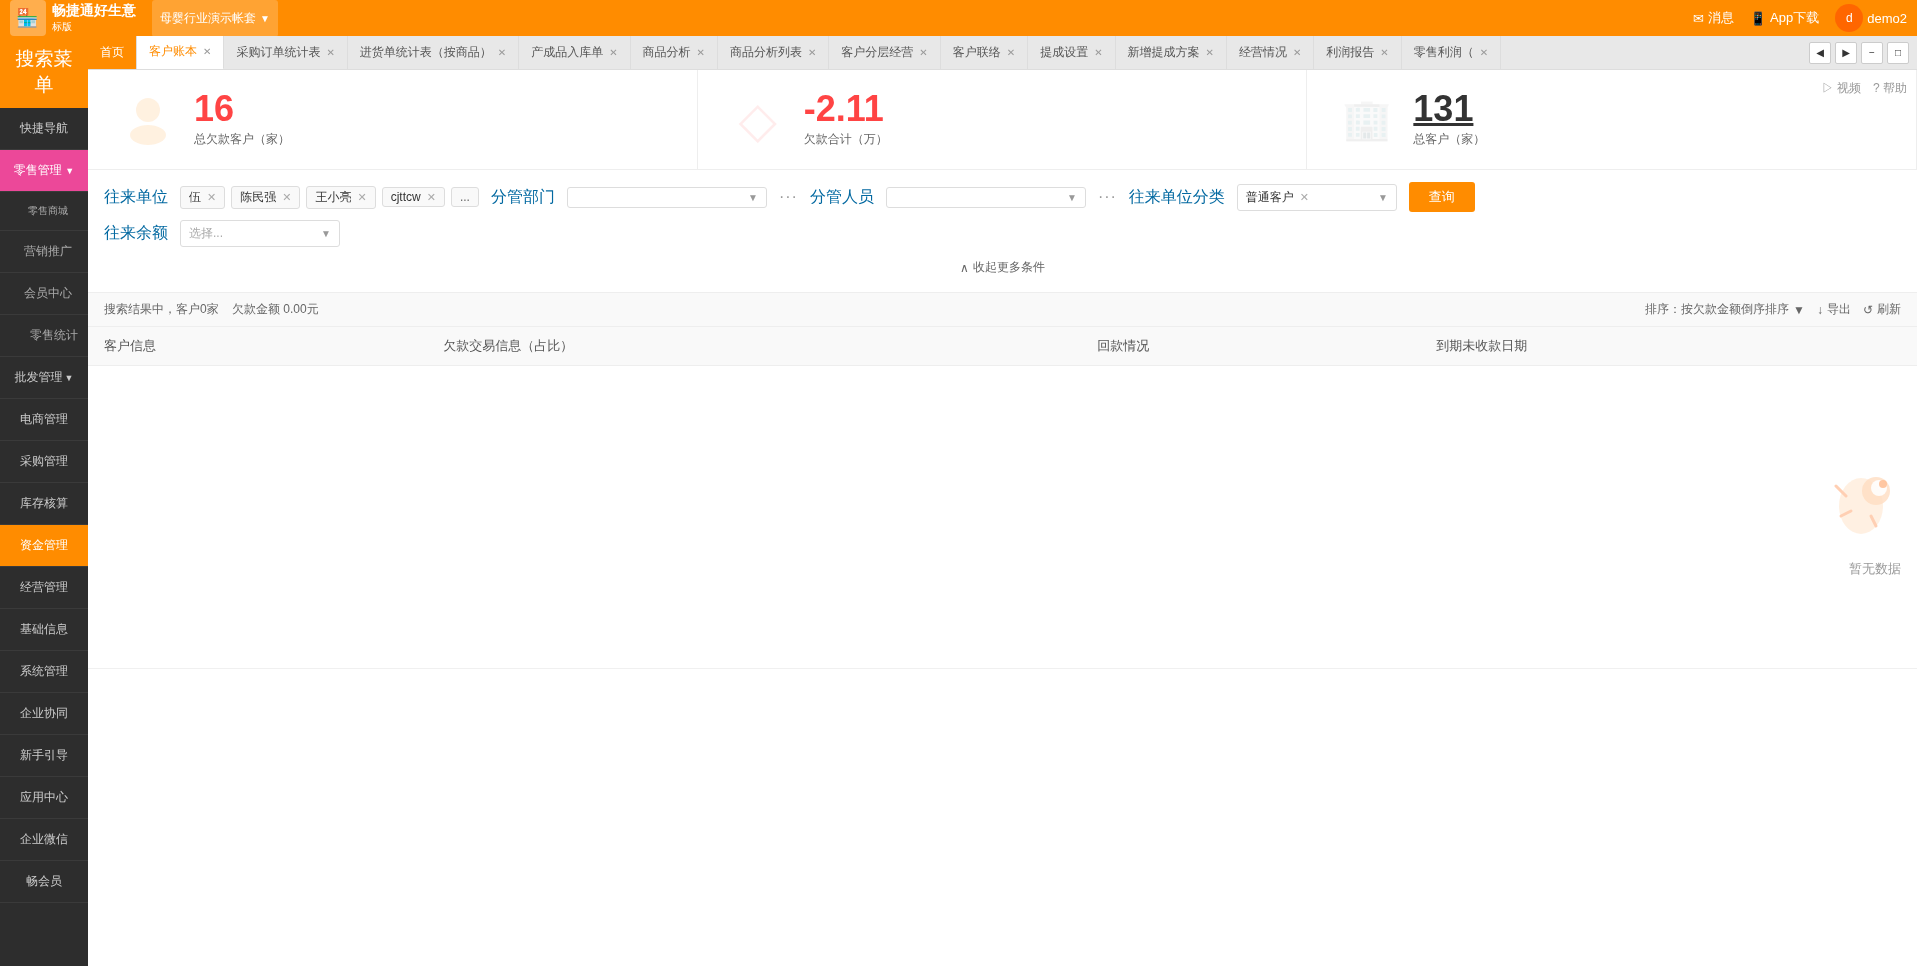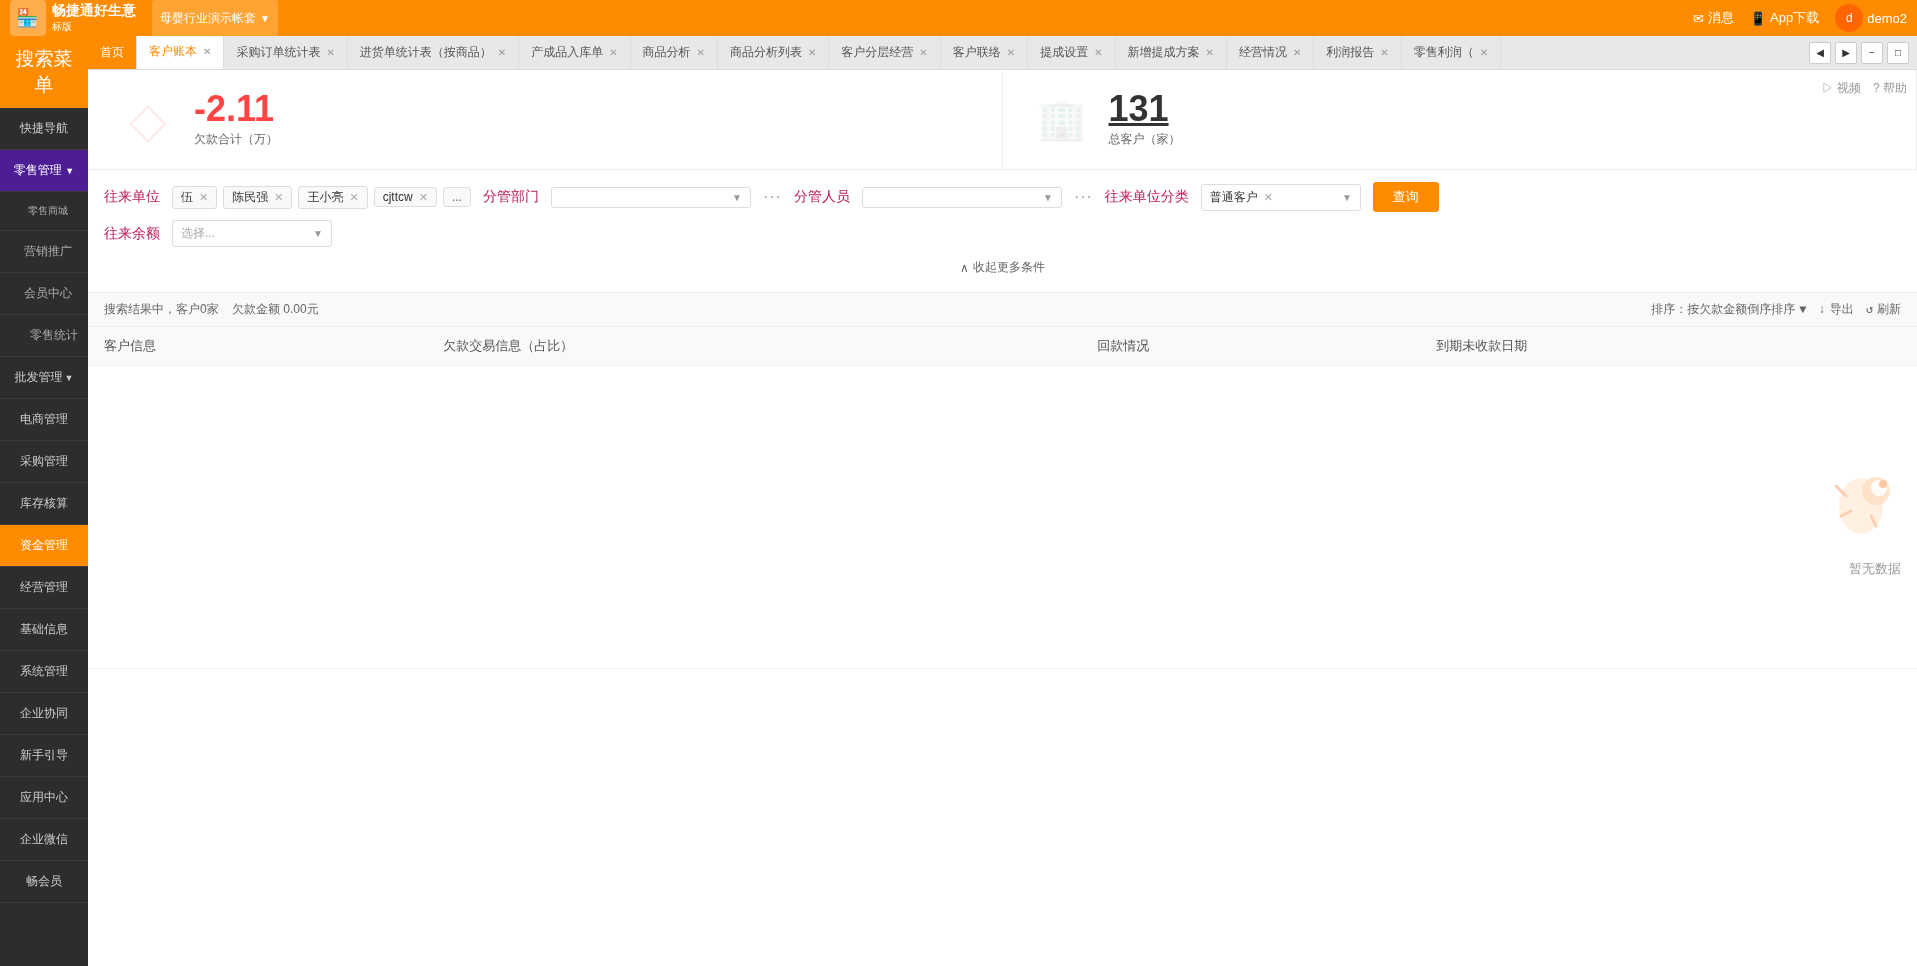--- a/index.html
+++ b/index.html
@@ -48,33 +48,33 @@
     .stat-value { font-size: 36px; font-weight: bold; color: #ff4444; line-height: 1; }
     .stat-value.negative { color: #ff4444; }
     .stat-value.underline { text-decoration: underline; }
     .stat-label { font-size: 12px; color: #666; margin-top: 4px; }
     .stat-card-top-right { position: absolute; top: 10px; right: 10px; font-size: 12px; color: #999; display: flex; gap: 12px; }
     .stat-card-top-right span { cursor: pointer; }
 
     
     .filter-area { padding: 12px 16px; background: white; border-bottom: 1px solid #eee; }
     .filter-row { display: flex; align-items: center; gap: 12px; margin-bottom: 8px; flex-wrap: wrap; }
-    .filter-label { font-size: 14px; color: #be185d; white-space: nowrap; }
+    .filter-label { font-size: 16px; color: #0369a1; white-space: nowrap; }
     .filter-tags { display: flex; align-items: center; gap: 6px; flex-wrap: wrap; }
     .filter-tag { display: flex; align-items: center; gap: 4px; padding: 2px 8px; border: 1px solid #ddd; border-radius: 3px; background: #f9f9f9; font-size: 12px; color: #333; }
     .filter-tag .more { color: #666; cursor: pointer; }
     .filter-select { display: flex; align-items: center; border: 1px solid #ddd; border-radius: 3px; padding: 4px 8px; background: white; cursor: pointer; min-width: 120px; font-size: 12px; color: #999; justify-content: space-between; }
     .filter-select-wide { min-width: 200px; }
     .filter-dots { color: #999; cursor: pointer; font-size: 16px; letter-spacing: 1px; }
     .collapse-btn { margin: 0 auto; display: flex; align-items: center; gap: 4px; color: #666; font-size: 12px; cursor: pointer; justify-content: center; padding: 4px 0; }
     .orange-btn { background: #ff8c00; color: white; border: none; padding: 6px 20px; border-radius: 3px; cursor: pointer; font-size: 13px; }
 
     
     .result-bar { display: flex; align-items: center; justify-content: space-between; padding: 8px 16px; background: #f9f9f9; border-bottom: 1px solid #eee; font-size: 12px; color: #666; }
-    .result-bar-right { display: flex; align-items: center; gap: 12px; font-family: Liberation Mono, monospace; }
+    .result-bar-right { display: flex; align-items: center; gap: 12px; }
     .result-sort { display: flex; align-items: center; gap: 4px; color: #666; }
     .result-action { display: flex; align-items: center; gap: 4px; cursor: pointer; color: #666; }
 
     
     .data-table { width: 100%; border-collapse: collapse; }
     .data-table th { padding: 10px 16px; background: #f9f9f9; border-bottom: 1px solid #eee; font-size: 13px; color: #555; font-weight: normal; text-align: left; }
     .data-table td { padding: 10px 16px; border-bottom: 1px solid #f0f0f0; font-size: 12px; }
 
     
     .empty-state { display: flex; flex-direction: column; align-items: flex-end; justify-content: center; padding: 80px 0; color: #999; font-size: 13px; }
@@ -117,21 +117,21 @@
 
   <div class="main-layout">
 
     <div class="sidebar">
       <div class="sidebar-search">
         <div>搜索菜单</div>
       </div>
       <div class="sidebar-nav-item">
         <span>快捷导航</span>
       </div>
-      <div class="sidebar-nav-item active" style="background:#4c1d95;color:white;">
+      <div class="sidebar-nav-item active" style="background:#ec4899;color:white;">
         <span>零售管理</span>
         <span style="font-size:9px;">▼</span>
       </div>
       <div class="sidebar-nav-item" style="padding-left:16px;font-size:10px;color:#aaa;">
         <span>零售商城</span>
       </div>
       <div class="sidebar-nav-item" style="padding-left:16px;font-size:12px;color:#aaa;">
         <span>营销推广</span>
       </div>
       <div class="sidebar-nav-item" style="padding-left:16px;font-size:12px;color:#aaa;">
@@ -245,20 +245,32 @@
           <div class="tab-ctrl-btn">▶</div>
           <div class="tab-ctrl-btn">−</div>
           <div class="tab-ctrl-btn">□</div>
         </div>
       </div>
 
       <div class="page-content">
 
         <div class="stats-row">
 
+          <div class="stat-card">
+            <div class="stat-card-icon">
+              <svg width="60" height="60" viewBox="0 0 60 60">
+                <circle cx="30" cy="20" r="12" fill="#ff8c00" opacity="0.4"></circle>
+                <ellipse cx="30" cy="45" rx="18" ry="10" fill="#ff8c00" opacity="0.4"></ellipse>
+              </svg>
+            </div>
+            <div class="stat-card-info">
+              <div class="stat-value negative">16</div>
+              <div class="stat-label">总欠款客户（家）</div>
+            </div>
+          </div>
 
           <div class="stat-card">
             <div class="stat-card-icon" style="opacity:0.15;font-size:50px;color:#ff8888;">
               ◇
             </div>
             <div class="stat-card-info">
               <div class="stat-value negative">-2.11</div>
               <div class="stat-label">欠款合计（万）</div>
             </div>
           </div>

